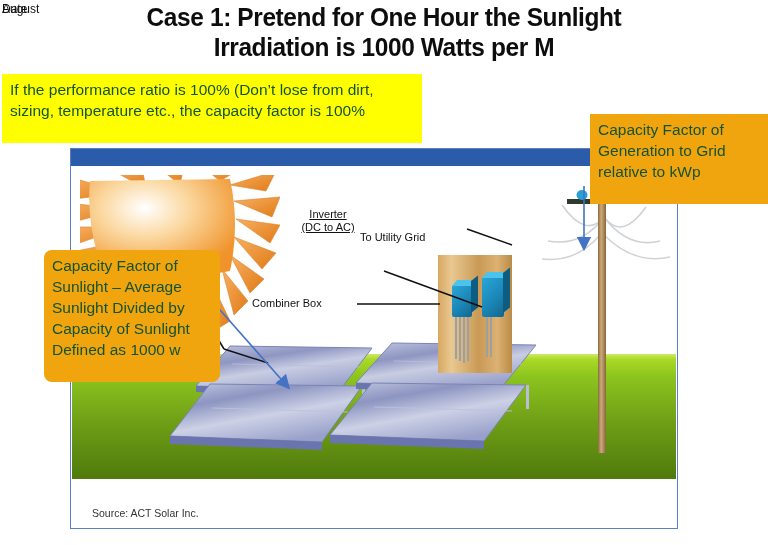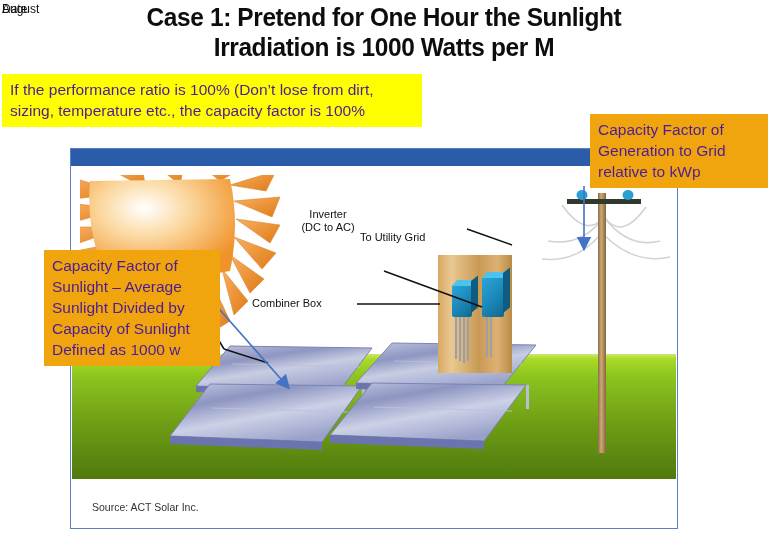--- a/index.html
+++ b/index.html
@@ -122,49 +122,49 @@
 
   
   .lbl{
     position:absolute;
     font-family:"Liberation Sans", sans-serif;
     font-size:11px;
     color:#111111;
     line-height:13px;
     white-space:nowrap;
   }
-  .lbl.c{ text-align:center; }
+  .lbl.c{ text-align:center;text-decoration:underline; }
 
   .source{
-    position:absolute; left:20px; bottom:14px;
+    position:absolute; left:20px; bottom:8px;
     font-size:10.5px; color:#333;
     font-family:"Liberation Sans", sans-serif;
   }
 
   
   .callout{
     position:absolute;
     font-family:"Liberation Sans", sans-serif;
-    color:#4c1d95;
-    padding:5px 8px 6px 8px;
+    color:#14532d;
+    padding:5px 8px 22px 8px;
   }
   .cb-yellow{ background:#ffff00; }
   .cb-orange{ background:#f0a50f;margin-left:12px; }
 
   #callout-performance-top{
     left:2px; top:74px; width:420px;
     font-size:15.5px; line-height:21px;
   }
   #callout-grid-capacity{
     left:578px; top:114px; width:190px;
     font-size:15.5px; line-height:21px;
   }
   #callout-sunlight-capacity{
     left:32px; top:250px; width:176px;
-    font-size:15.5px; line-height:21px;
+    font-size:15.5px; line-height:21px;border-radius:8px;
   }
   #callout-performance-ratio{
     left:480px; top:366px; width:224px;
     font-size:15.5px; line-height:22px;
   }
 
   
   .overlay-arrows{
     position:absolute; left:0; top:0; width:768px; height:545px;
     pointer-events:none;

